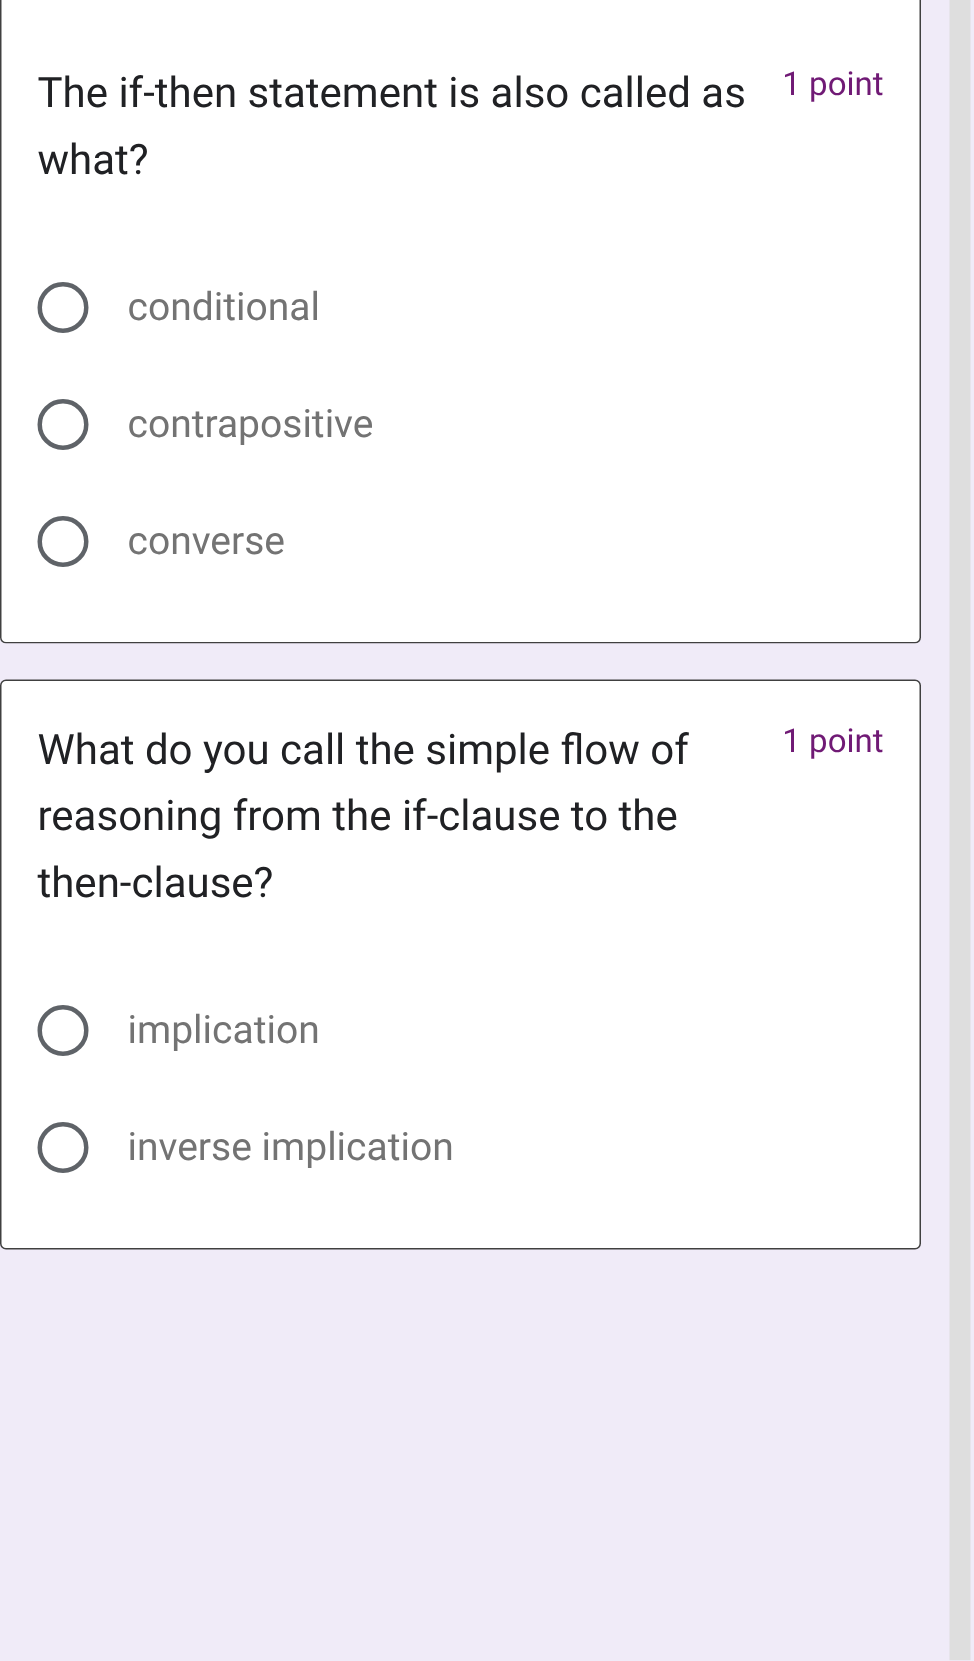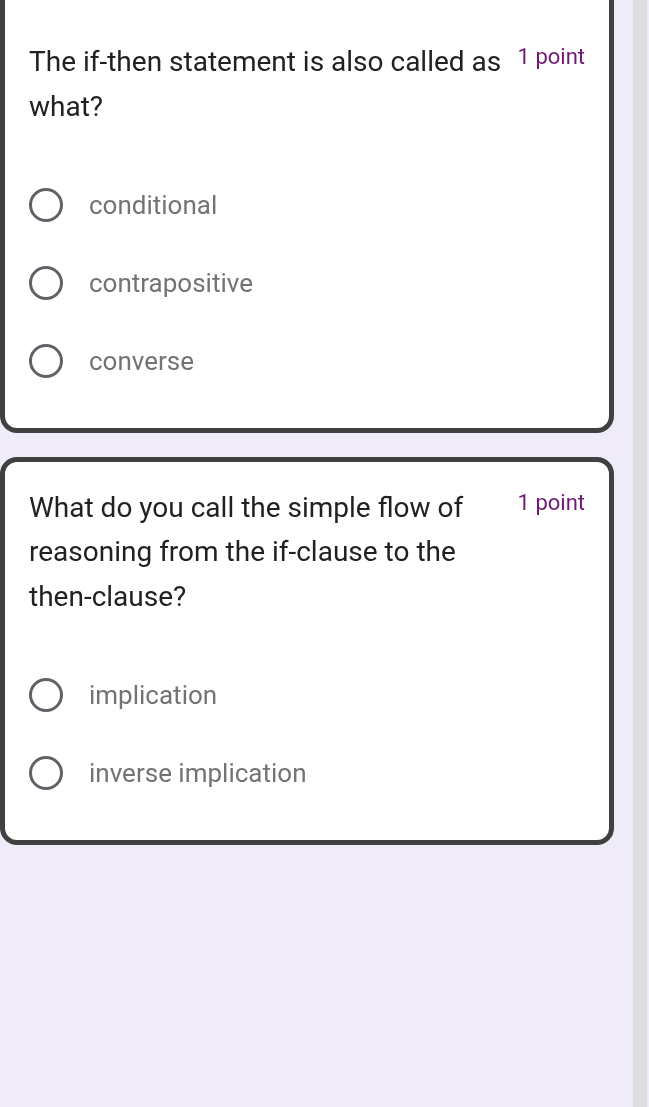--- a/index.html
+++ b/index.html
@@ -19,22 +19,22 @@
   .scrollbar {
     position: absolute;
     right: 2px;
     top: 0;
     width: 14px;
     height: 1107px;
     background: #dedede;
   }
   .card {
     background: #fff;
-    border: 5px solid #404040;
-    border-radius: 17px;
+    border: 1px solid #404040;
+    border-radius: 4px;
     margin: 0 0 24px 0;
     width: 614px;
     padding: 24px 24px 28px 24px;
   }
   .card.first {
     border-top-left-radius: 0;
     border-top-right-radius: 0;
     border-top: none;
     margin-top: 0;
     padding-top: 40px;

